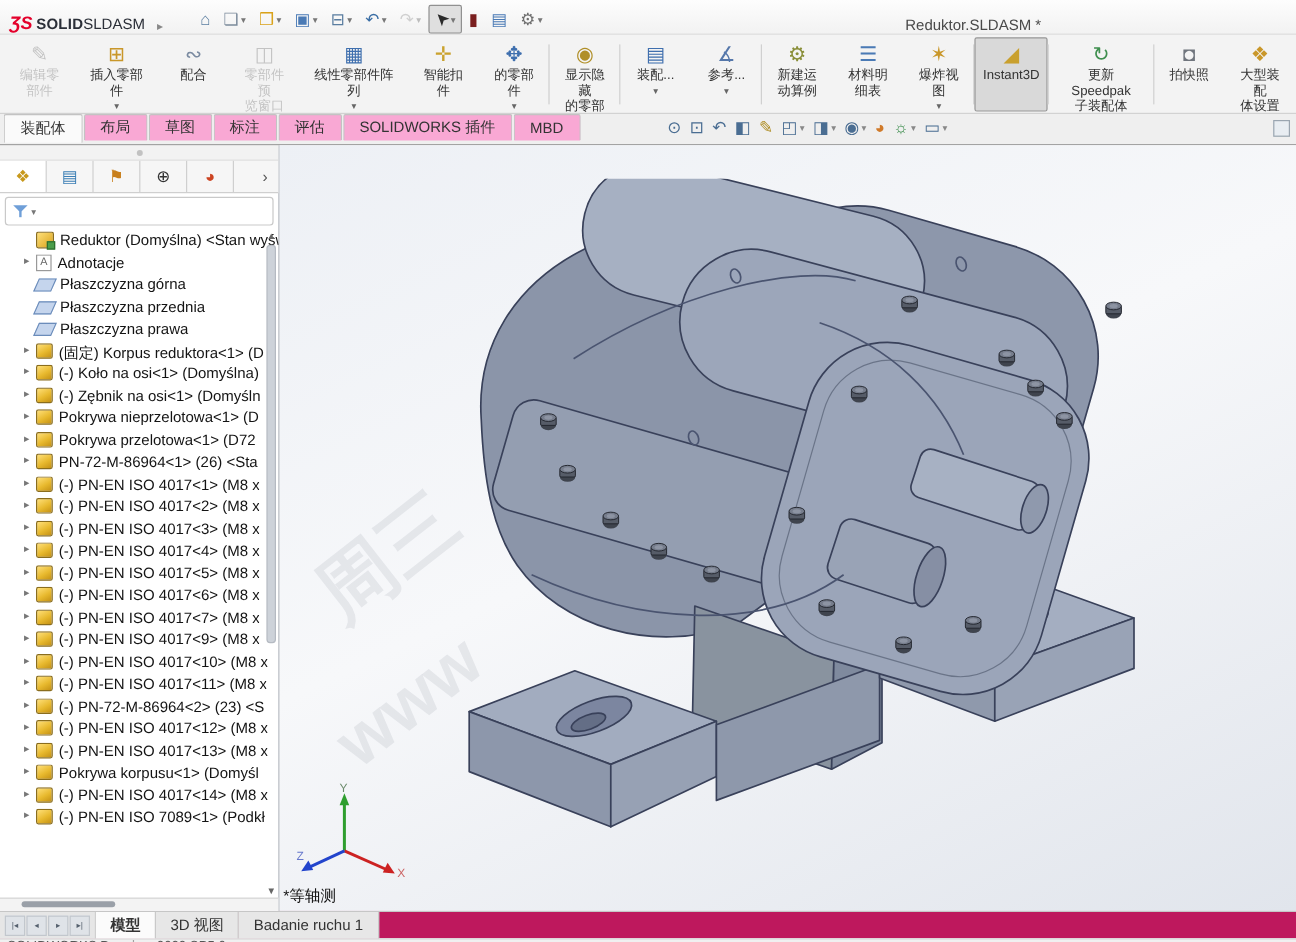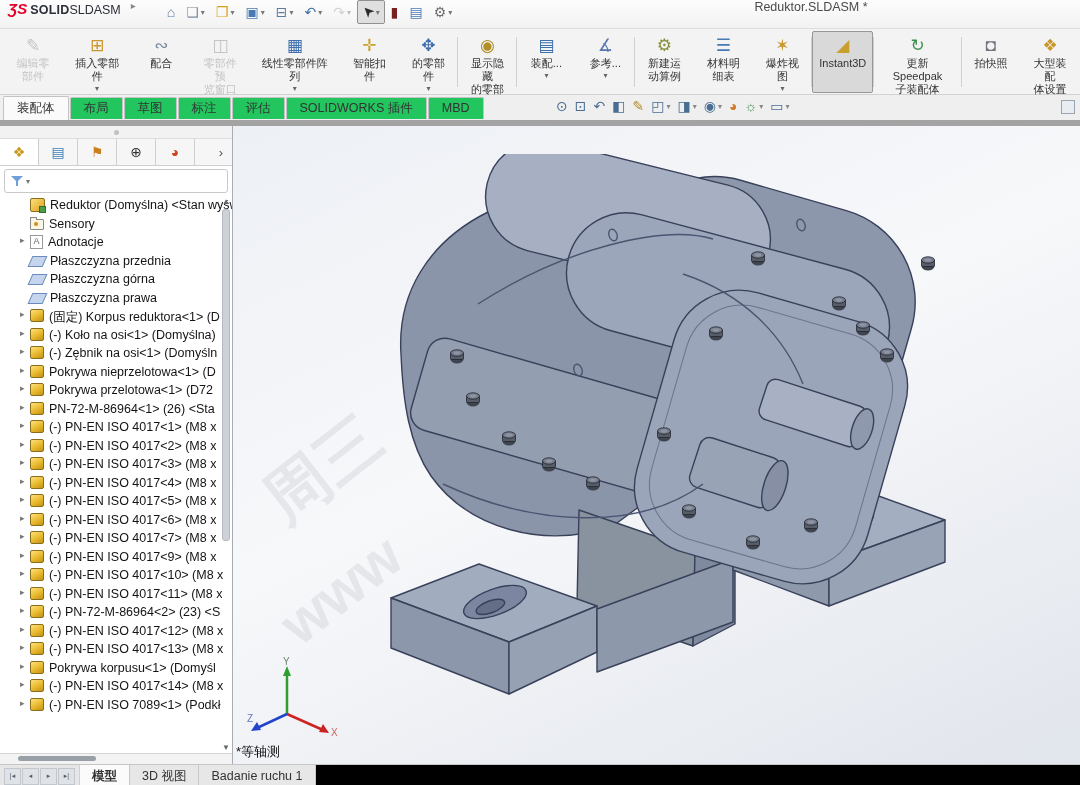--- a/index.html
+++ b/index.html
@@ -1,20 +1,20 @@
 <!DOCTYPE html>
 <html><head>
 <meta charset="utf-8">
 <style>
   html,body{margin:0;padding:0}
   body{width:1080px;height:785px;overflow:hidden;background:#f0f0f0;
        font-family:"Liberation Sans","DejaVu Sans",sans-serif;font-size:12px;color:#222;position:relative}
   
   .titlebar{height:28px;background:linear-gradient(#fdfdfd,#f2f2f2);border-bottom:1px solid #dedede;
-            display:flex;align-items:flex-start;padding:0 8px;position:relative}
+            display:flex;align-items:flex-end;padding:0 8px;position:relative}
   .logo{display:flex;align-items:baseline;gap:3px;margin-right:10px}
   .logo .ds{color:#e4002b;font-weight:bold;font-style:italic;font-size:15px}
   .logo .solid{font-weight:bold;color:#2b2f38;font-size:12.5px;letter-spacing:.2px}
   .logo .works{color:#2b2f38;font-size:12.5px}
   .flyout{color:#888;font-size:10px;margin-right:26px}
   .qbar{display:flex;align-items:center;gap:1px}
   .qbtn{display:flex;align-items:center;height:22px;padding:0 4px;border:1px solid transparent;border-radius:2px}
   .qbtn .g{font-size:14px;line-height:14px}
   .qbtn .c{font-size:8px;color:#777;margin-left:2px}
   .qbtn.active{background:#dfdfdf;border-color:#909090}
@@ -25,23 +25,23 @@
   .ribbon{height:64px;background:#f3f3f3;border-bottom:1px solid #d2d2d2;display:flex;align-items:stretch;padding:1px 0 0 4px}
   .rbtn{position:relative;display:flex;flex-direction:column;align-items:center;justify-content:flex-start;
         padding:4px 7px 1px;margin:1px 1px 1px 0;min-width:42px;border:1px solid transparent;border-radius:2px}
   .rbtn.active{background:#d9d9d9;border-color:#979797}
   .rbtn.disabled .ric,.rbtn.disabled .rlabel{color:#b4b4b4 !important;opacity:.75}
   .ric{font-size:17px;line-height:20px;height:20px}
   .rlabel{font-size:11px;line-height:13px;text-align:center;white-space:pre-line;color:#333;margin-top:1px}
   .rcaret{font-size:8px;color:#666;line-height:9px;margin-top:1px}
   .rsep{position:absolute;right:-2px;top:5px;bottom:5px;width:1px;background:#d0d0d0}
   
-  .tabrow{height:25px;background:#efefef;border-bottom:6px solid #a3a3a3;display:flex;align-items:center;
+  .tabrow{height:25px;background:#efefef;border-bottom:1px solid #a3a3a3;display:flex;align-items:flex-start;
           padding-left:3px;position:relative}
-  .tab{height:21px;padding:0 13px;border:1px solid #c3c3c3;border-bottom:none;background:#22c55e;color:#333;
+  .tab{height:21px;padding:0 13px;border:1px solid #c3c3c3;border-bottom:none;background:#f9a8d4;color:#333;
        display:flex;align-items:center;margin-right:1px;border-radius:2px 2px 0 0;font-size:12.5px}
   .tab.active{background:#fafafa;height:23px}
   .headsup{position:absolute;left:556px;top:4px;display:flex;align-items:center;gap:7px}
   .hic{display:flex;align-items:center;gap:2px}
   .hic .g{font-size:14px;line-height:14px}
   .hic .c{font-size:8px;color:#888}
   .pane-toggle{position:absolute;right:5px;top:5px;width:12px;height:12px;border:1px solid #9aa5b0;background:#e8edf2}
   
   .main{display:flex;height:638px}
   .panel{width:232px;background:#fff;border-right:1px solid #a8adb5;display:flex;flex-direction:column;flex:none}
@@ -79,21 +79,21 @@
   
   .viewport{flex:1;position:relative;overflow:hidden;
             background:linear-gradient(155deg,#edf0f5 0%,#f7f8fa 45%,#e1e5ec 100%)}
   .model-svg{position:absolute;left:150px;top:28px}
   .watermark{position:absolute;transform:rotate(-38deg);color:rgba(110,115,130,.12);font-weight:bold;pointer-events:none}
   .wm1{left:26px;top:300px;font-size:64px}
   .wm2{left:40px;top:430px;font-size:58px}
   .triad{position:absolute;left:14px;bottom:26px}
   .viewlabel{position:absolute;left:3px;bottom:3px;font-size:13px;color:#111}
   
-  .bottombar{height:22px;background:#000000;border-top:1px solid #c6c6c6;display:flex;align-items:stretch}
+  .bottombar{height:22px;background:#be185d;border-top:1px solid #c6c6c6;display:flex;align-items:stretch}
   .bnav{display:flex;align-items:center;gap:1px;padding:0 4px;background:#e6e6e6;border-right:1px solid #cfcfcf}
   .bnavbtn{width:15px;height:15px;display:flex;align-items:center;justify-content:center;font-size:7px;
            color:#55606e;background:#dfe3e8;border:1px solid #c2c7cd}
   .btab{padding:0 12px;display:flex;align-items:center;font-size:12.5px;color:#333;border-right:1px solid #c9c9c9;background:#e7e7e7}
   .btab.active{background:#fbfbfb;font-weight:bold}
   .statusbar{height:8px;overflow:hidden;background:#f0f0f0;border-top:1px solid #dadada;font-size:11px;line-height:12px;color:#555;padding-left:6px}
 </style>
 </head>
 <body>
 
@@ -414,42 +414,37 @@
     </div>
     <div class="tree" data-name="feature-tree">
 
         <div class="trow" data-name="tree-item">
           <span class="texpw"></span>
           <span class="tic root-icon" data-name="root-icon"></span>
           <span class="tlabel">Reduktor (Domyślna) &lt;Stan wyśw</span>
         </div>
 
 
-        <div class="trow" data-name="tree-item">
-          <span class="texpw"></span>
-          <span class="tic sensors-icon" data-name="sensors-icon"></span>
-          <span class="tlabel">Sensory</span>
-        </div>
 
         <div class="trow" data-name="tree-item">
           <span class="texpw"><span data-name="expand-arrow-icon">▸</span></span>
           <span class="tic annotations-icon" data-name="annotations-icon"></span>
           <span class="tlabel">Adnotacje</span>
+        </div>
+
+        <div class="trow" data-name="tree-item">
+          <span class="texpw"></span>
+          <span class="tic plane-icon" data-name="plane-icon"></span>
+          <span class="tlabel">Płaszczyzna górna</span>
         </div>
 
         <div class="trow" data-name="tree-item">
           <span class="texpw"></span>
           <span class="tic plane-icon" data-name="plane-icon"></span>
           <span class="tlabel">Płaszczyzna przednia</span>
-        </div>
-
-        <div class="trow" data-name="tree-item">
-          <span class="texpw"></span>
-          <span class="tic plane-icon" data-name="plane-icon"></span>
-          <span class="tlabel">Płaszczyzna górna</span>
         </div>
 
         <div class="trow" data-name="tree-item">
           <span class="texpw"></span>
           <span class="tic plane-icon" data-name="plane-icon"></span>
           <span class="tlabel">Płaszczyzna prawa</span>
         </div>
 
 
         <div class="trow" data-name="tree-item">

